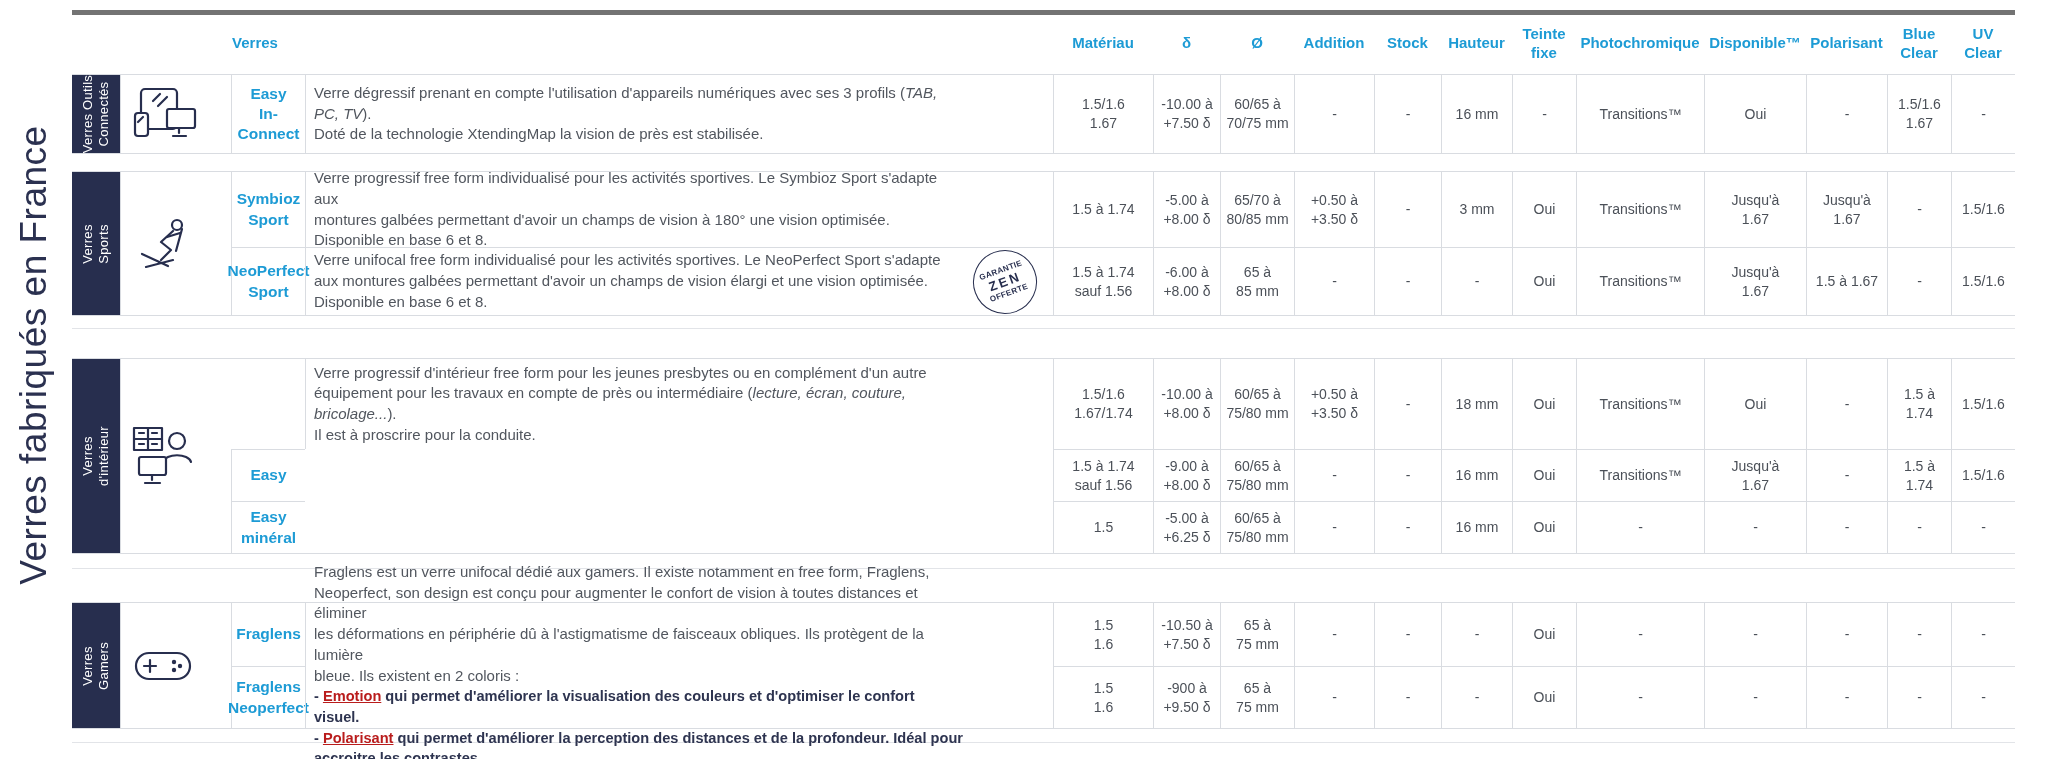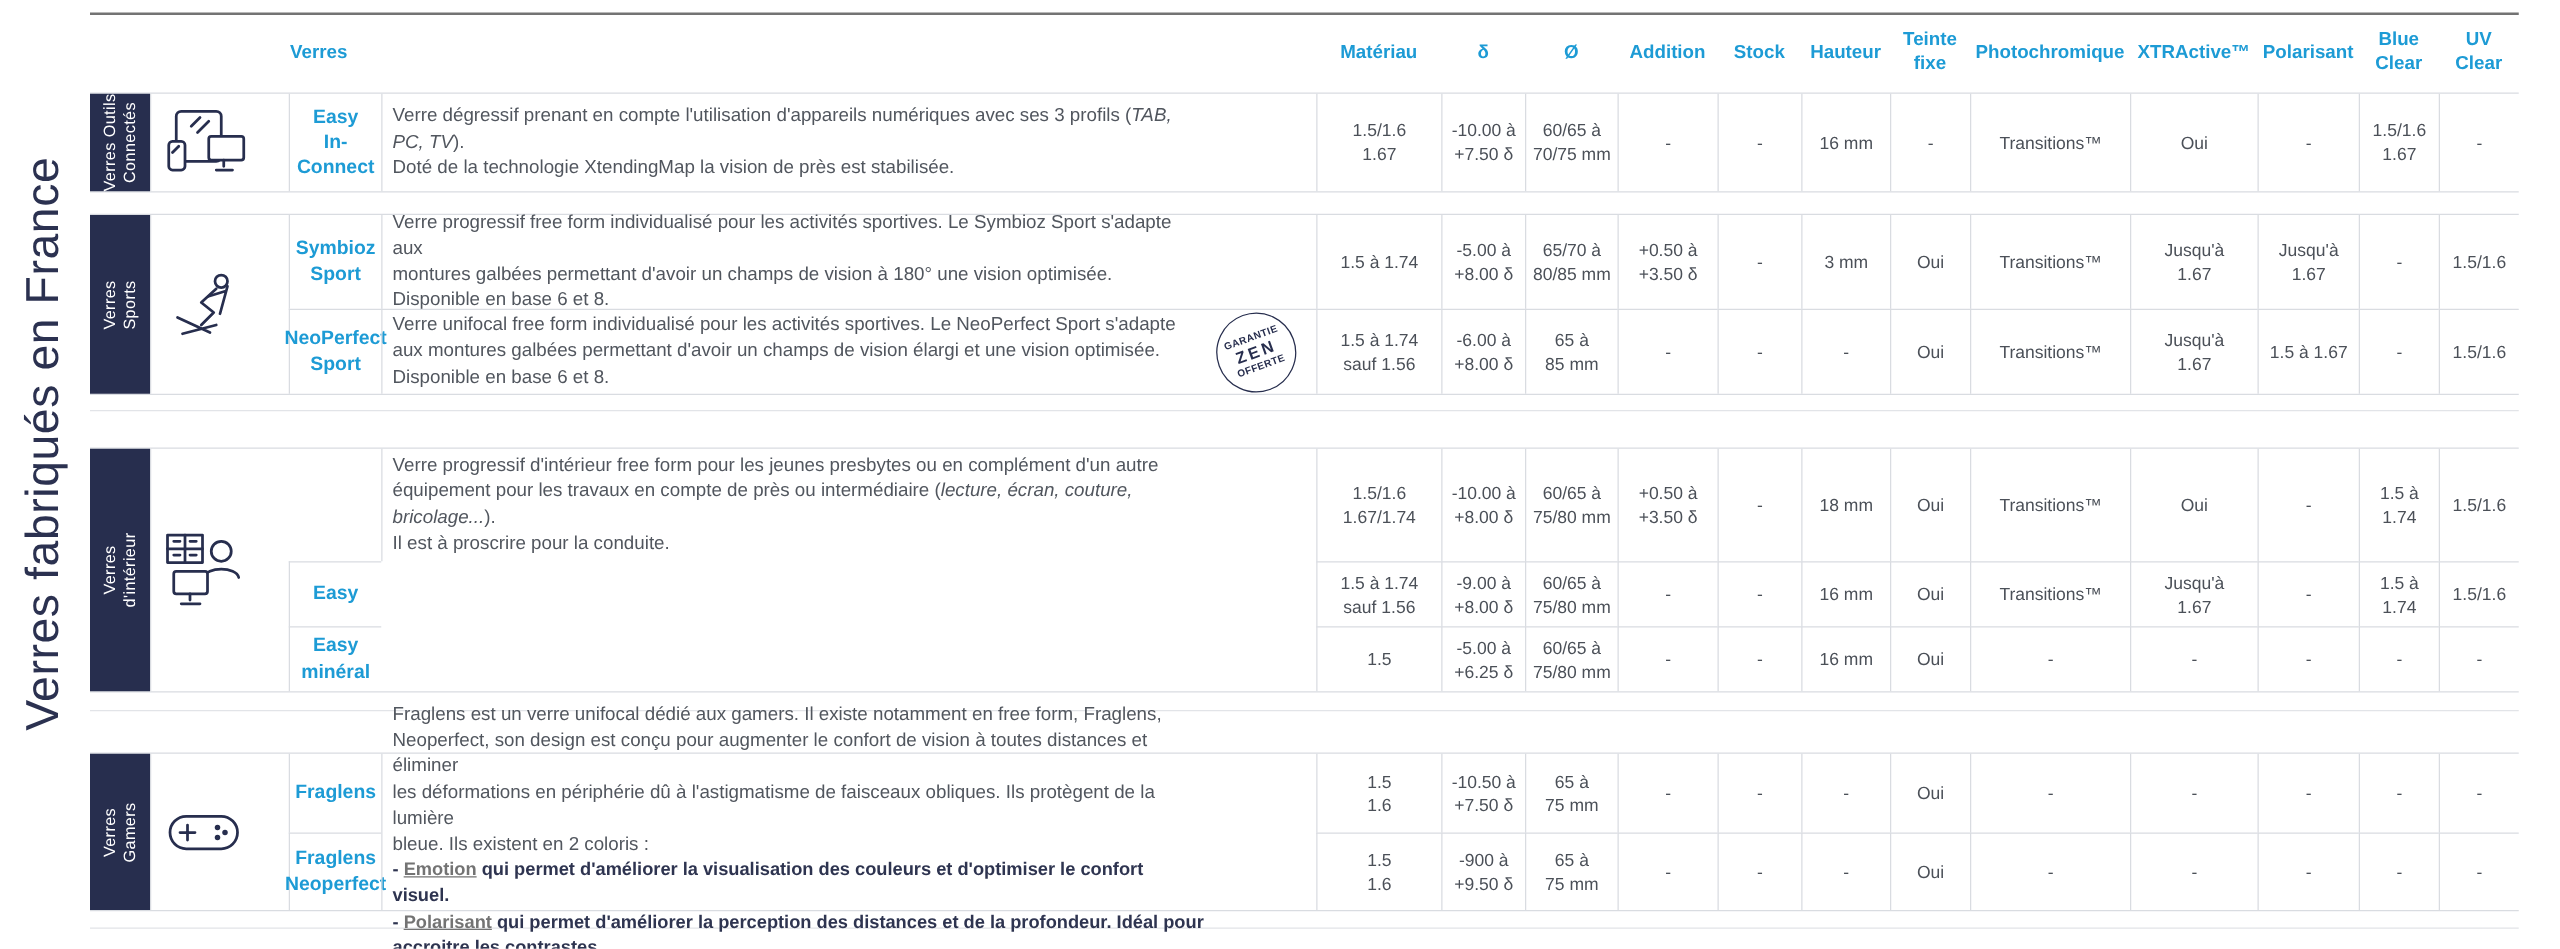--- a/index.html
+++ b/index.html
@@ -17,21 +17,21 @@
     font-size:37px; color:#2b3150; letter-spacing:.5px; white-space:nowrap;
   }
 
   .tablewrap{ position:absolute; left:72px; top:10px; width:1943px; }
 
   .grid{
     display:grid;
     grid-template-columns:48px 85px 100px 748px 100px 67px 74px 80px 67px 71px 64px 128px 102px 81px 64px 64px;
   }
 
-  .header-row{ border-top:2px solid #737373; height:62px; align-items:center; }
+  .header-row{ border-top:5px solid #737373; height:62px; align-items:center; }
   .hcell{
     color:#1d9bd5; font-weight:700; font-size:15px; text-align:center;
     white-space:pre-line; line-height:1.25;
   }
   .h3{grid-column:3}.h4{grid-column:4}
   .hd1{grid-column:5}.hd2{grid-column:6}.hd3{grid-column:7}.hd4{grid-column:8}
   .hd5{grid-column:9}.hd6{grid-column:10}.hd7{grid-column:11}.hd8{grid-column:12}
   .hd9{grid-column:13}.hd10{grid-column:14}.hd11{grid-column:15}.hd12{grid-column:16}
 
   .group{ border-top:1px solid #d9dce1; border-bottom:1px solid #d9dce1; }
@@ -59,21 +59,21 @@
   .d1{grid-column:5}.d2{grid-column:6}.d3{grid-column:7}.d4{grid-column:8}
   .d5{grid-column:9}.d6{grid-column:10}.d7{grid-column:11}.d8{grid-column:12}
   .d9{grid-column:13}.d10{grid-column:14}.d11{grid-column:15}.d12{grid-column:16}
   .r1{grid-row:1}.r2{grid-row:2}.r3{grid-row:3}
   .rs1{grid-row:1 / span 1}.rs2{grid-row:1 / span 2}.rs3{grid-row:1 / span 3}
   .rsp23{grid-row:2 / span 2}
 
   .seg-i{ font-style:italic; }
   .seg-b{ font-weight:400; }
   .seg-s{ font-weight:700; color:#2e3450; font-size:14.6px; }
-  .seg-su{ font-weight:700; color:#737373; font-size:14.6px; text-decoration:underline; }
+  .seg-su{ font-weight:700; color:#b91c1c; font-size:14.6px; text-decoration:underline; }
 
   .hsep{ height:1px; background:#e2e4e8; width:100%; }
 
   svg.icn{ stroke:#272e4e; fill:none; stroke-width:2.2; stroke-linecap:round; stroke-linejoin:round; }
   svg.icn .f{ fill:#ffffff; }
   svg.icn .solid{ fill:#272e4e; stroke:none; }
 
   .badge{
     position:absolute; right:16px; top:50%; transform:translateY(-50%) rotate(-20deg);
     width:64px; height:64px; border:1.6px solid #272e4e; border-radius:50%;
@@ -94,21 +94,21 @@
     <div class="hcell h3">Verres</div>
     <div class="hcell hd1">Matériau</div>
     <div class="hcell hd2">δ</div>
     <div class="hcell hd3">Ø</div>
     <div class="hcell hd4">Addition</div>
     <div class="hcell hd5">Stock</div>
     <div class="hcell hd6">Hauteur</div>
     <div class="hcell hd7">Teinte
 fixe</div>
     <div class="hcell hd8">Photochromique</div>
-    <div class="hcell hd9">XTRActive™</div>
+    <div class="hcell hd9">Disponible™</div>
     <div class="hcell hd10">Polarisant</div>
     <div class="hcell hd11">Blue
 Clear</div>
     <div class="hcell hd12">UV
 Clear</div>
   </div>
 
   <div class="grid group" style="margin-top:2px; grid-template-rows:78px;">
     <div class="c-band rs1">
       <div class="band-label">Verres Outils

